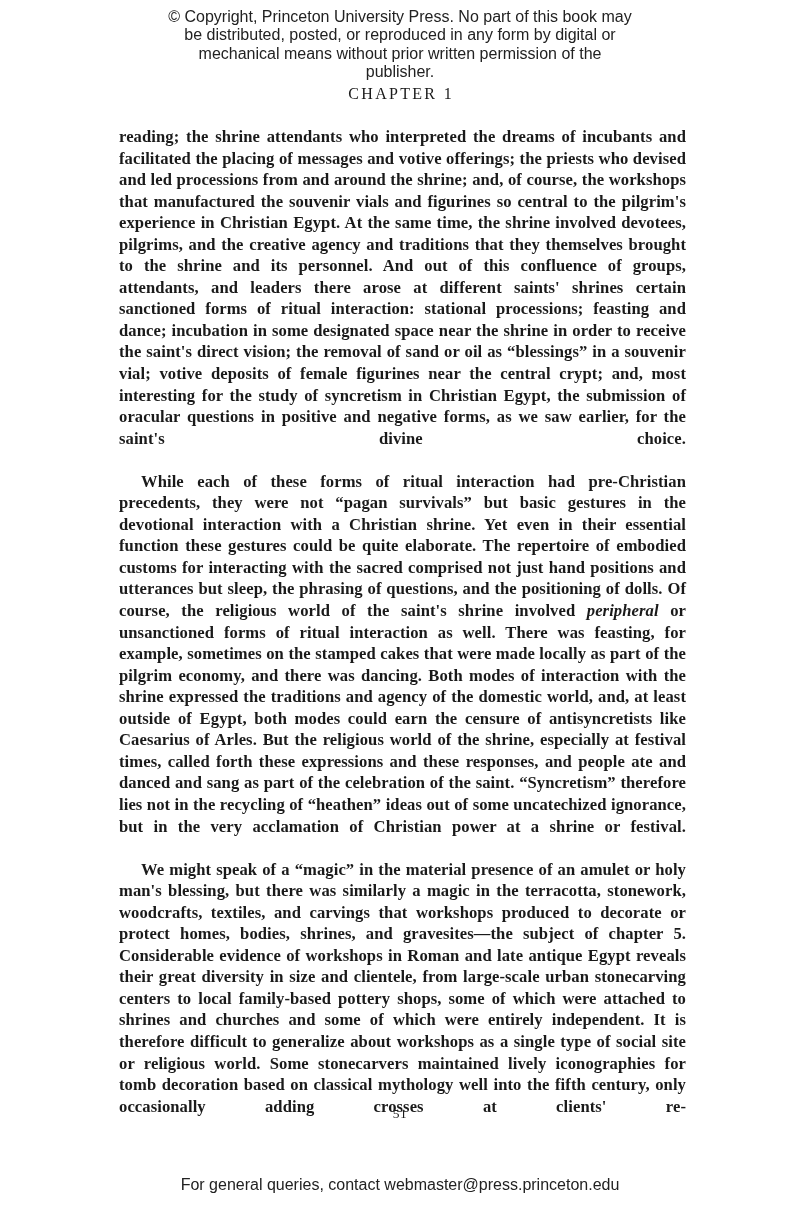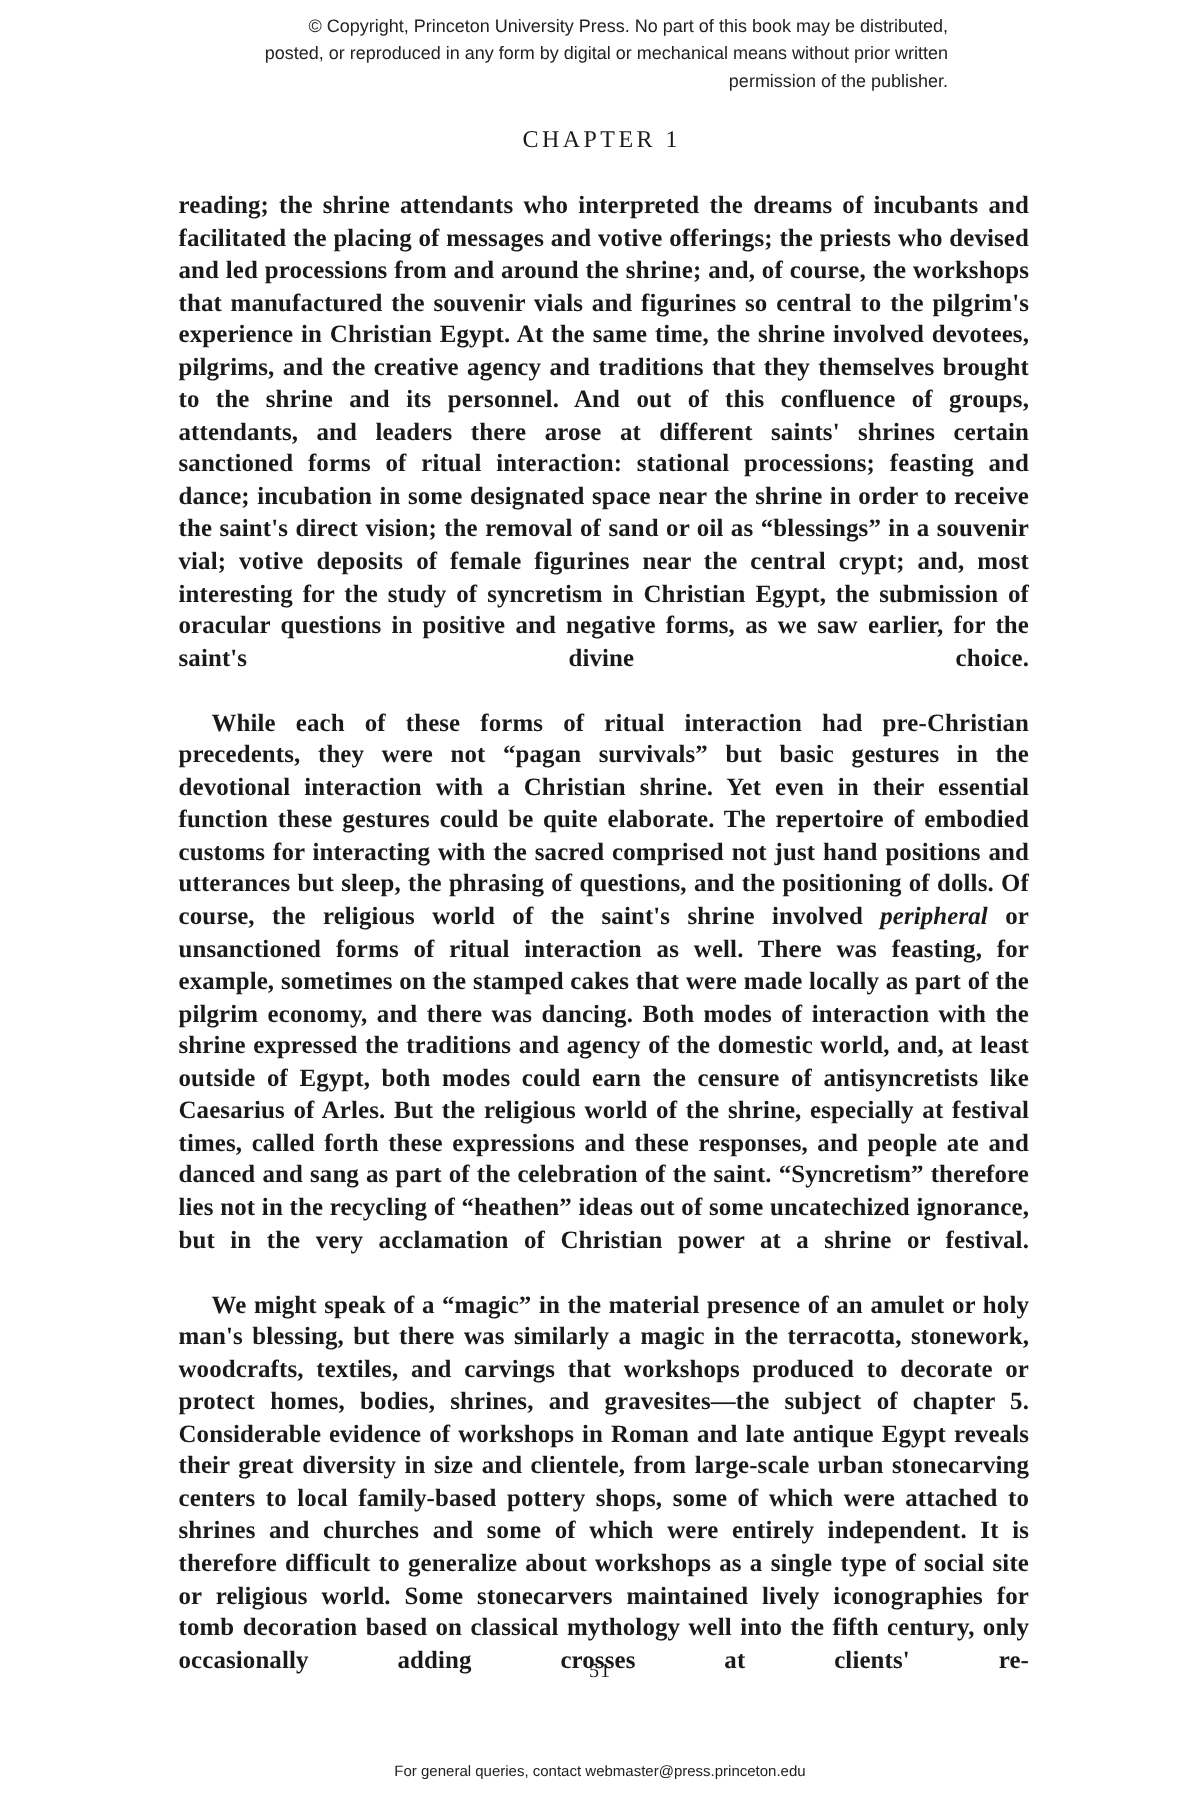--- a/index.html
+++ b/index.html
@@ -16,24 +16,24 @@
     overflow: hidden;
   }
 
   
   .copyright-notice {
     position: absolute;
     left: 168px;
     top: 8px;
     width: 464px;
     font-family: "Liberation Sans", sans-serif;
-    font-size: 12px;
+    font-size: 16px;
     line-height: 18.4px;
     color: #222222;
-    text-align: right;
+    text-align: center;
   }
 
   
   .chapter-head {
     position: absolute;
     left: 0;
     top: 85px;
     width: 800px;
     text-align: center;
     font-family: "Liberation Serif", serif;
@@ -88,21 +88,21 @@
   }
 
   
   .queries-notice {
     position: absolute;
     left: 0;
     top: 1176px;
     width: 800px;
     text-align: center;
     font-family: "Liberation Sans", sans-serif;
-    font-size: 10px;
+    font-size: 16px;
     color: #222222;
   }
 </style>
 </head>
 <body>
 
 <div class="copyright-notice">© Copyright, Princeton University Press. No part of this book may be distributed, posted, or reproduced in any form by digital or mechanical means without prior written permission of the publisher.</div>
 
 <div class="chapter-head">CHAPTER 1</div>
 

